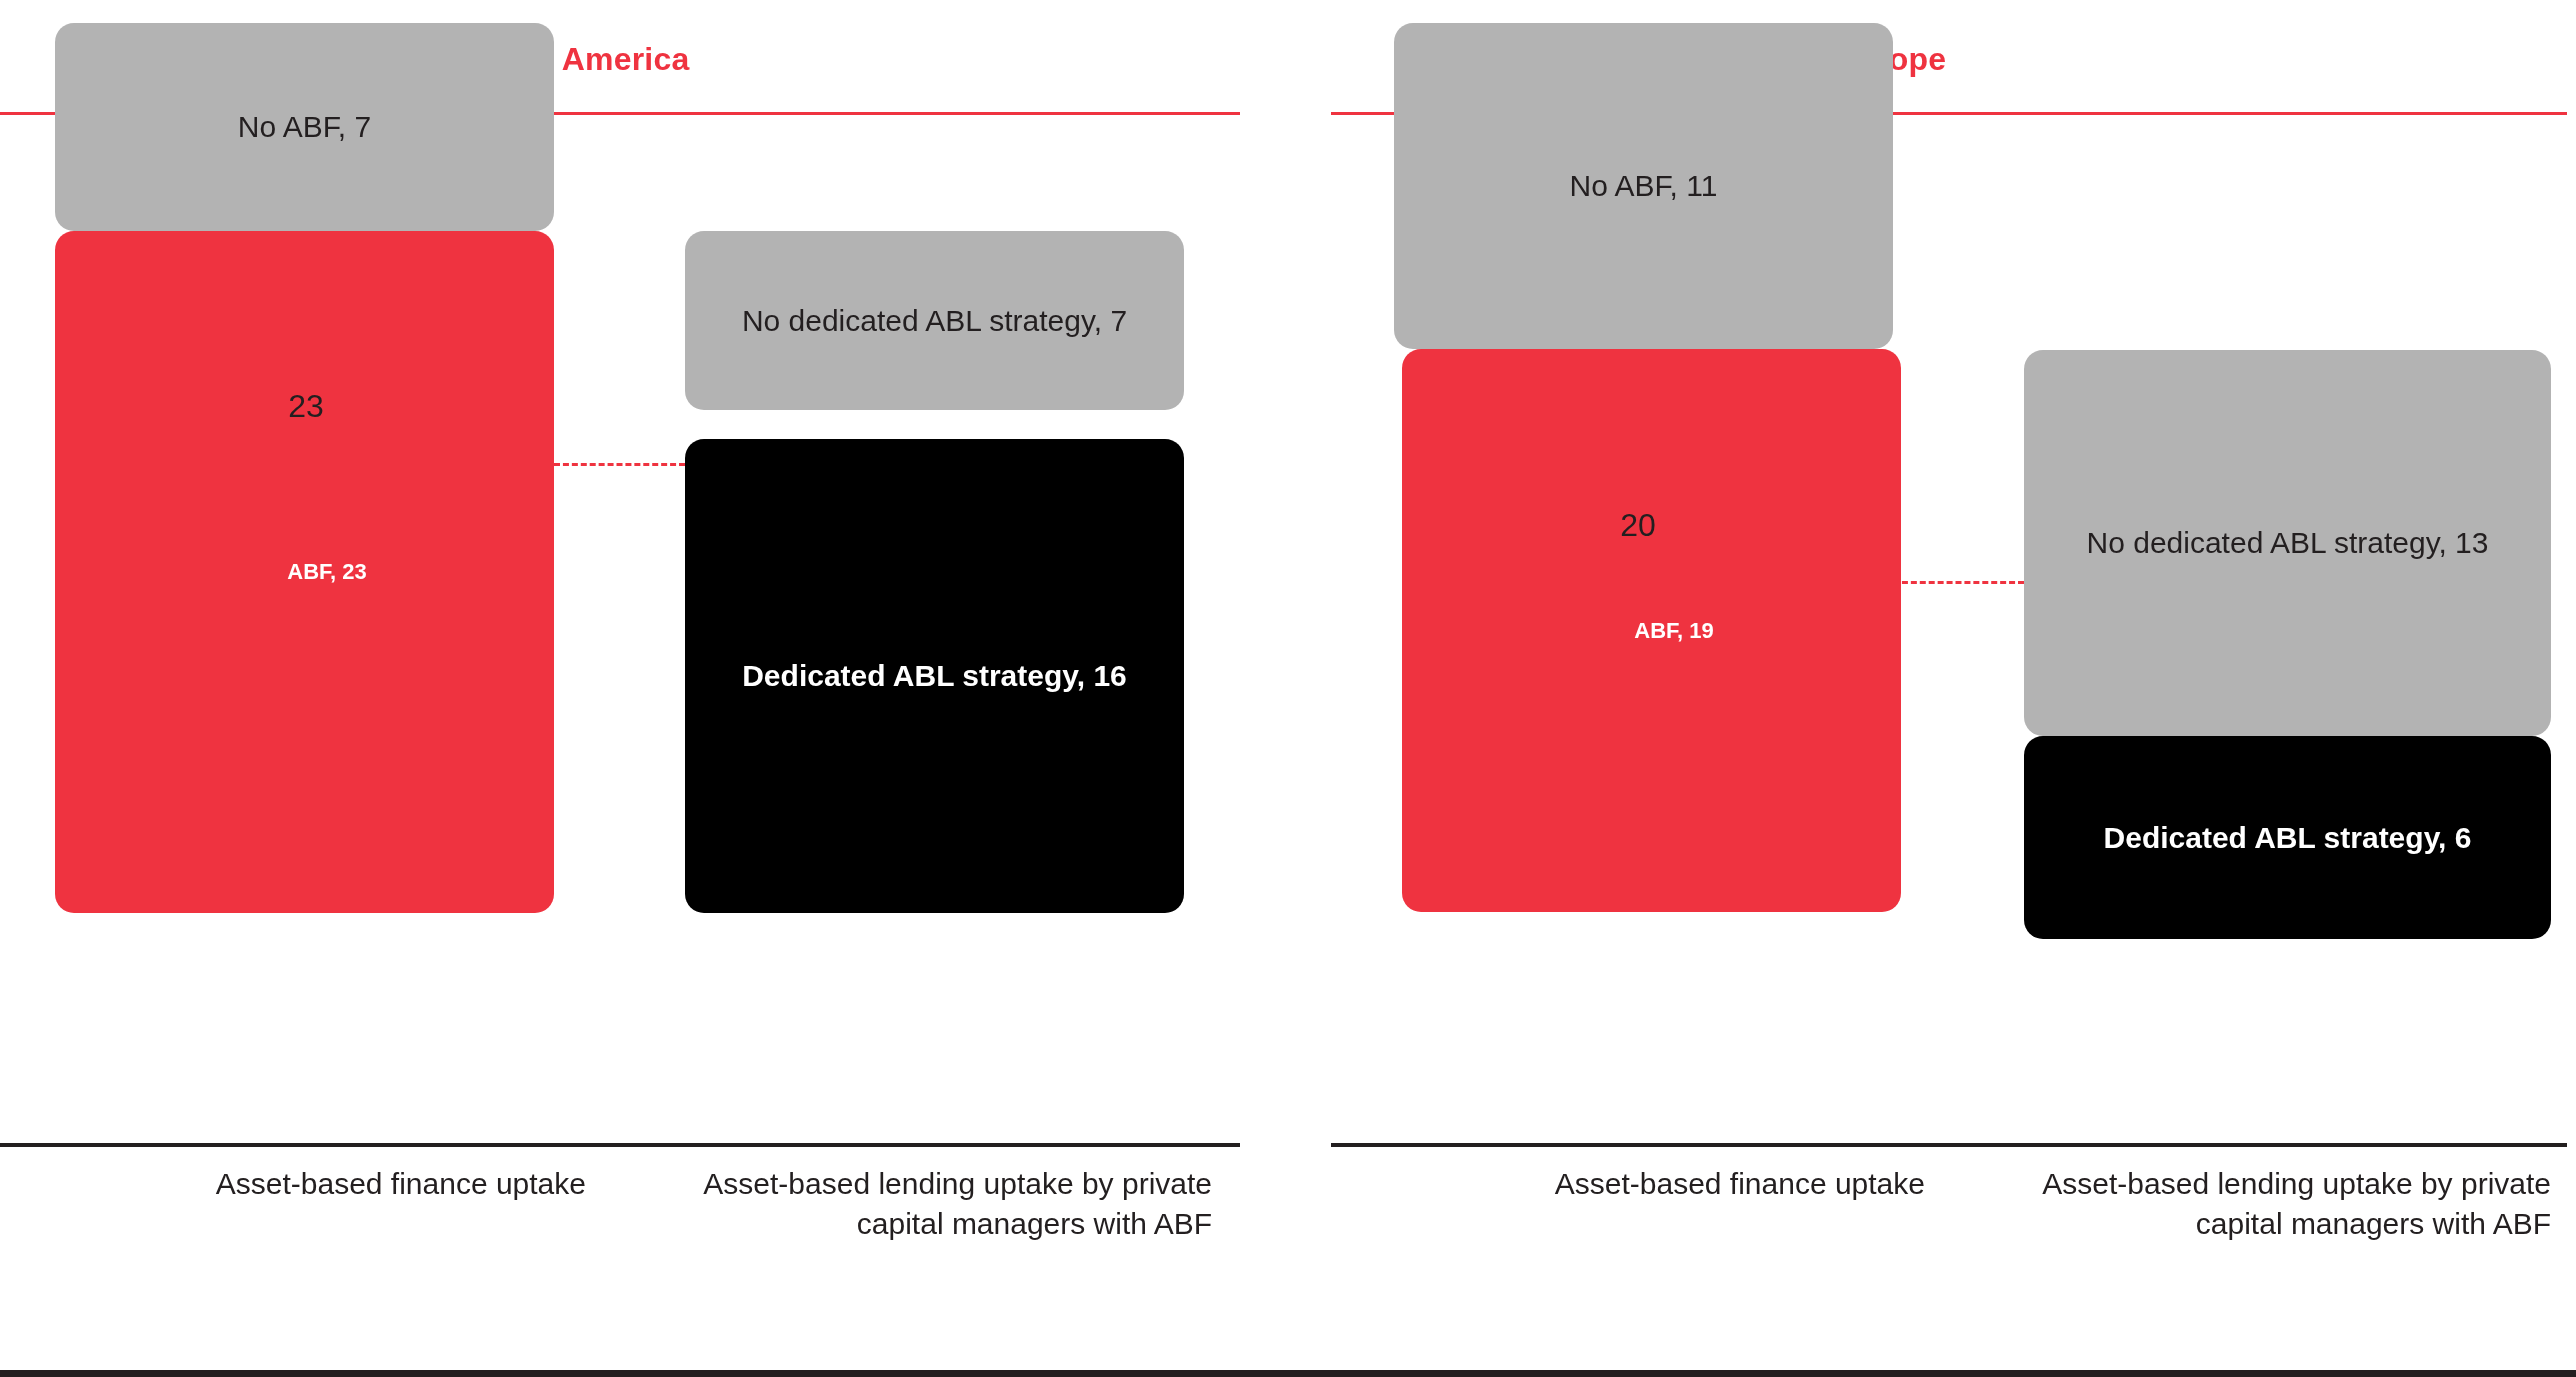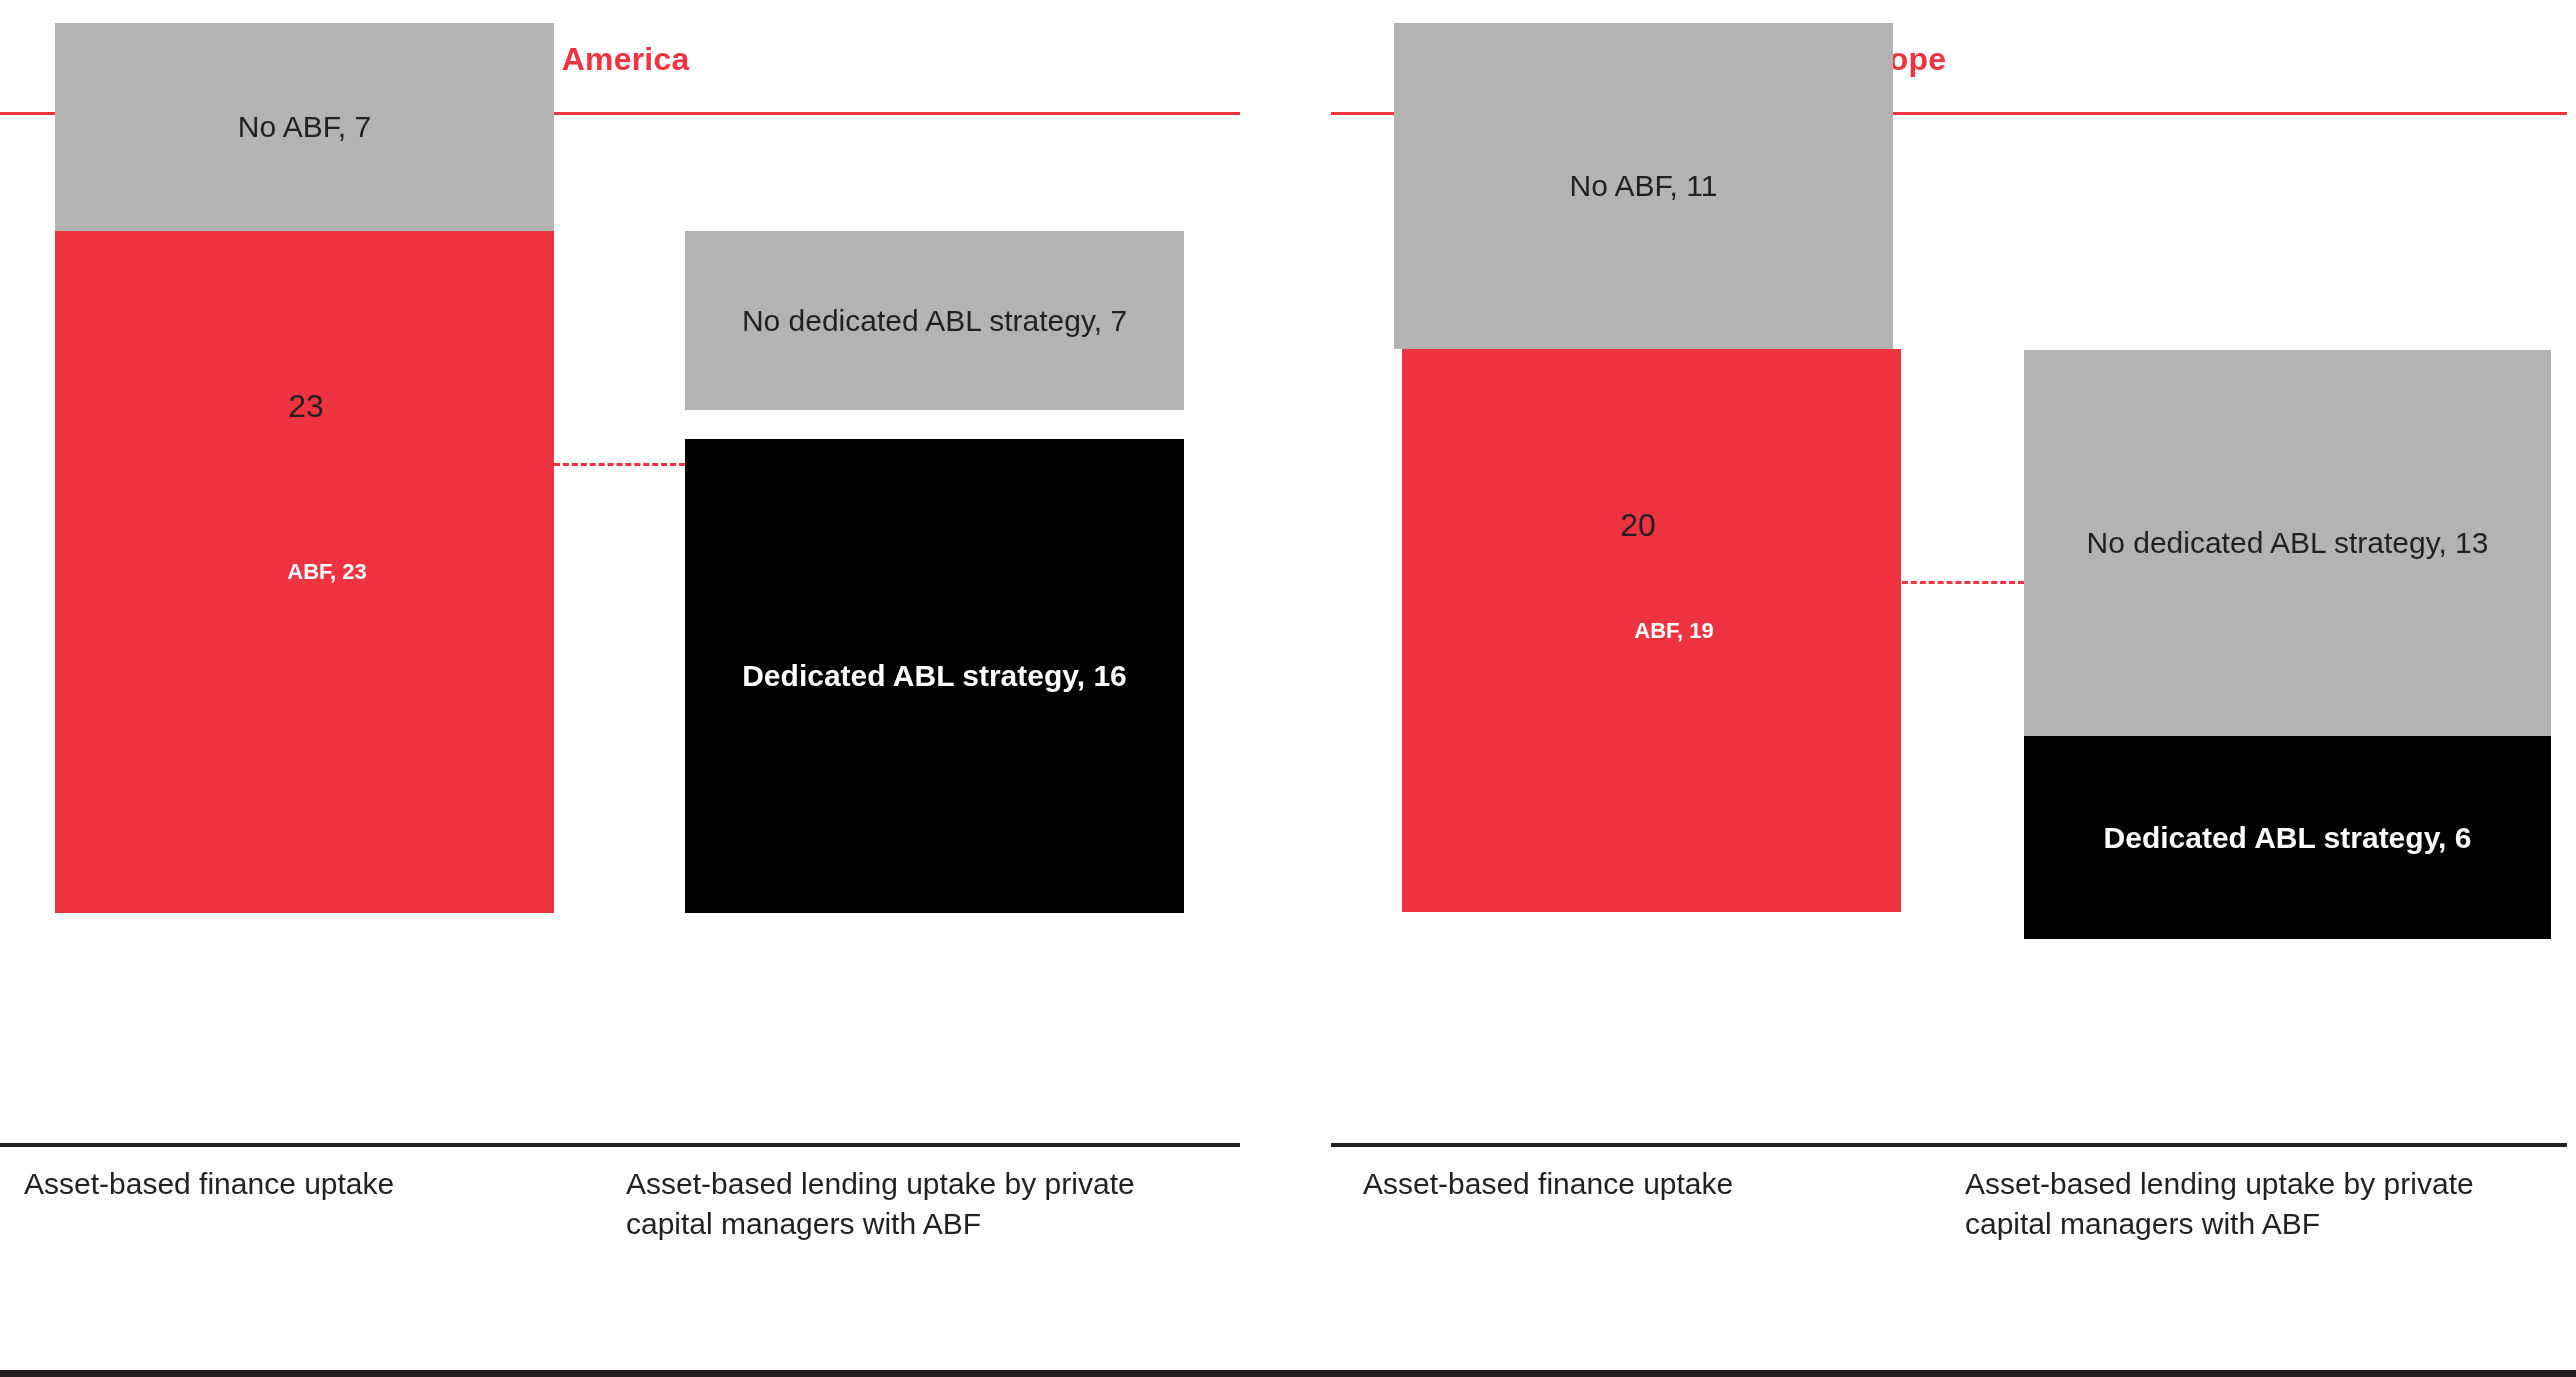--- a/index.html
+++ b/index.html
@@ -83,20 +83,21 @@
   .seg {
     position: absolute;
     left: 0;
     width: 100%;
     box-sizing: border-box;
     display: flex;
     align-items: center;
     justify-content: center;
     text-align: center;
     line-height: 1.25;
+    border-radius: 19px;
   }
   .seg-grey {
     background: #b3b3b3;
     color: #231f20;
     font-size: 30px;
     font-weight: normal;
   }
   .seg-red {
     background: #ef3340;
     color: #ffffff;
@@ -117,21 +118,21 @@
     font-size: 32px;
     color: #231f20;
   }
   .connector {
     position: absolute;
     border-top: 3.2px dashed #ef3340;
     height: 0;
   }
   .cat-label {
     position: absolute;
-    text-align: left;
+    text-align: right;
     font-size: 30px;
     color: #231f20;
     line-height: 1.32;
     top: 1164px;
   }
 </style>
 </head>
 <body>
 
 <div class="page">

